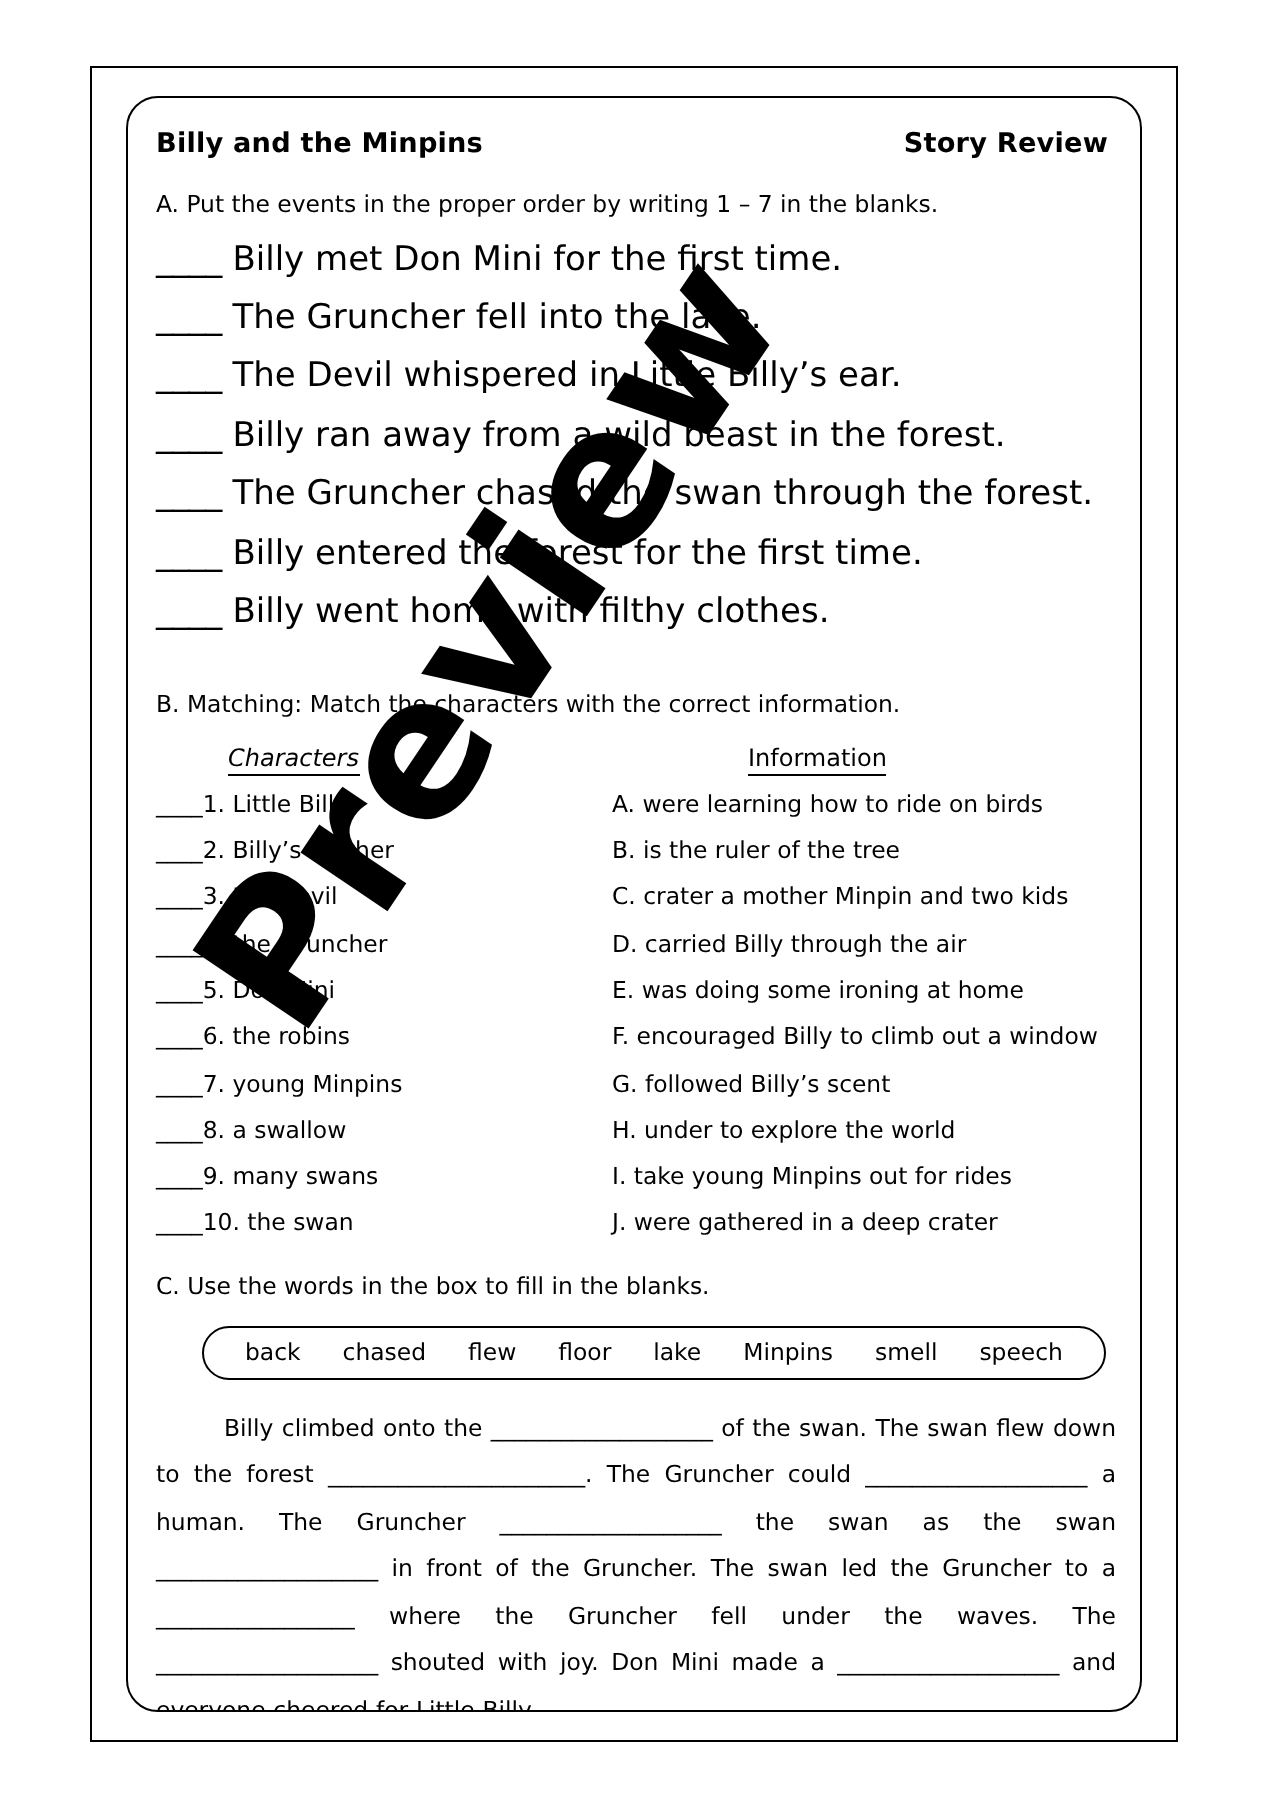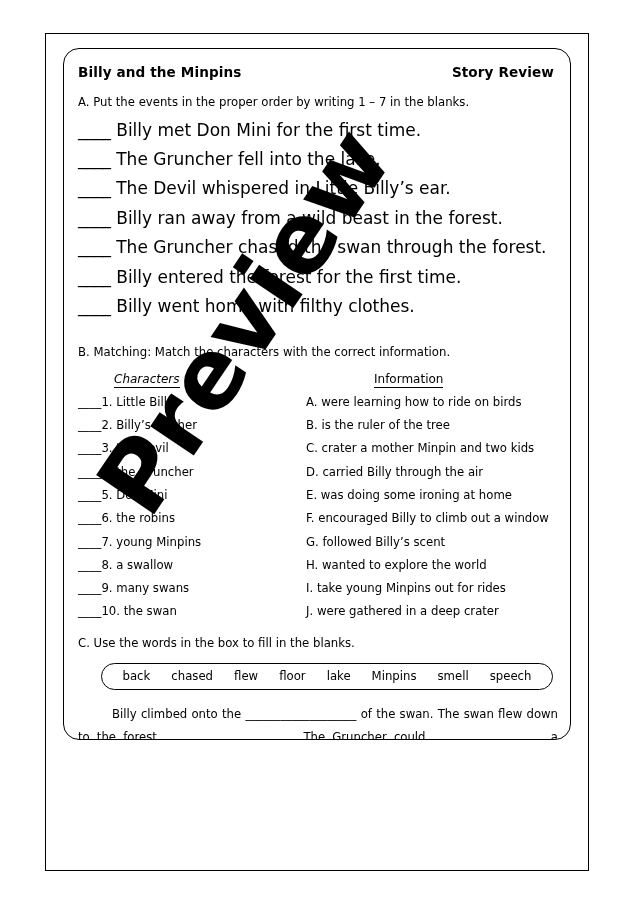--- a/index.html
+++ b/index.html
@@ -27,21 +27,21 @@
     box-sizing: border-box;
     background: #fff;
   }
 
   
   .content-frame {
     position: absolute;
     left: 63px;
     top: 48px;
     width: 508px;
-    height: 692px;
+    height: 808px;
     border: 1.2px solid #000;
     border-radius: 16px;
     box-sizing: border-box;
     background: #fff;
     overflow: hidden;
   }
 
   .inner {
     position: absolute;
     left: 0;
@@ -217,21 +217,21 @@
         <div class="match-row">
           <div class="col-left"><span class="blank">____</span><span>6. the robins</span></div>
           <div class="col-right">F. encouraged Billy to climb out a window</div>
         </div>
         <div class="match-row">
           <div class="col-left"><span class="blank">____</span><span>7. young Minpins</span></div>
           <div class="col-right">G. followed Billy’s scent</div>
         </div>
         <div class="match-row">
           <div class="col-left"><span class="blank">____</span><span>8. a swallow</span></div>
-          <div class="col-right">H. wanted to explore the world</div>
+          <div class="col-right">H. under to explore the world</div>
         </div>
         <div class="match-row">
           <div class="col-left"><span class="blank">____</span><span>9. many swans</span></div>
           <div class="col-right">I. take young Minpins out for rides</div>
         </div>
         <div class="match-row">
           <div class="col-left"><span class="blank">____</span><span>10. the swan</span></div>
           <div class="col-right">J. were gathered in a deep crater</div>
         </div>
       </div>

